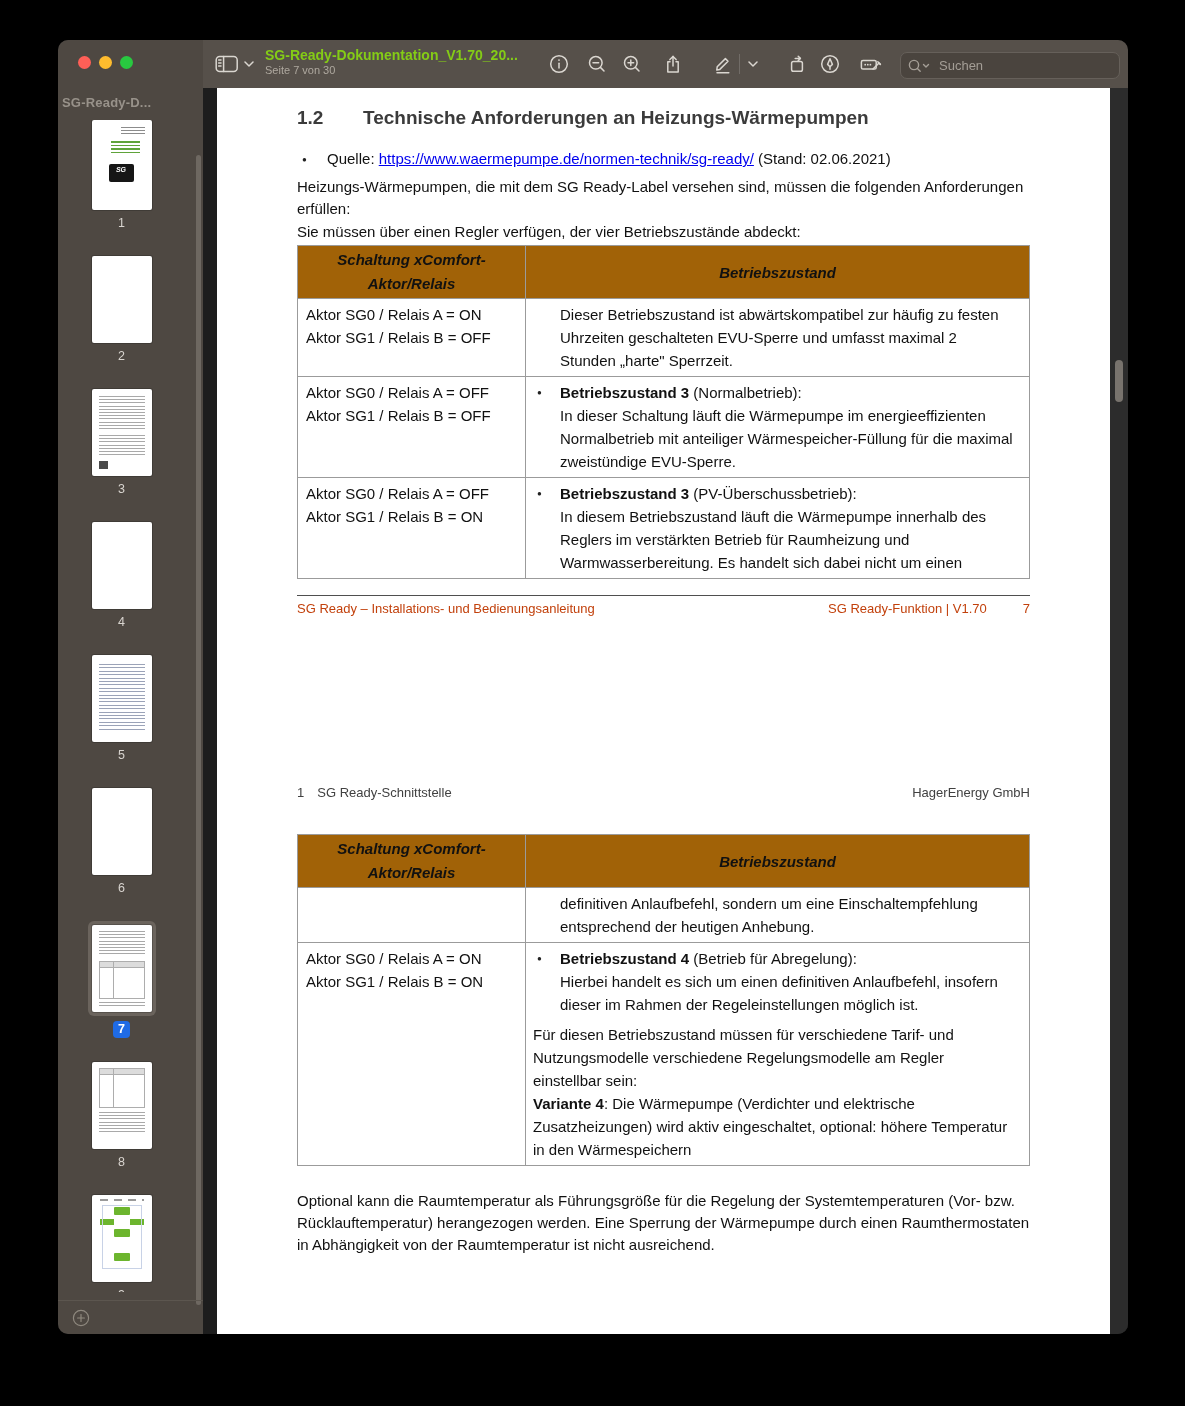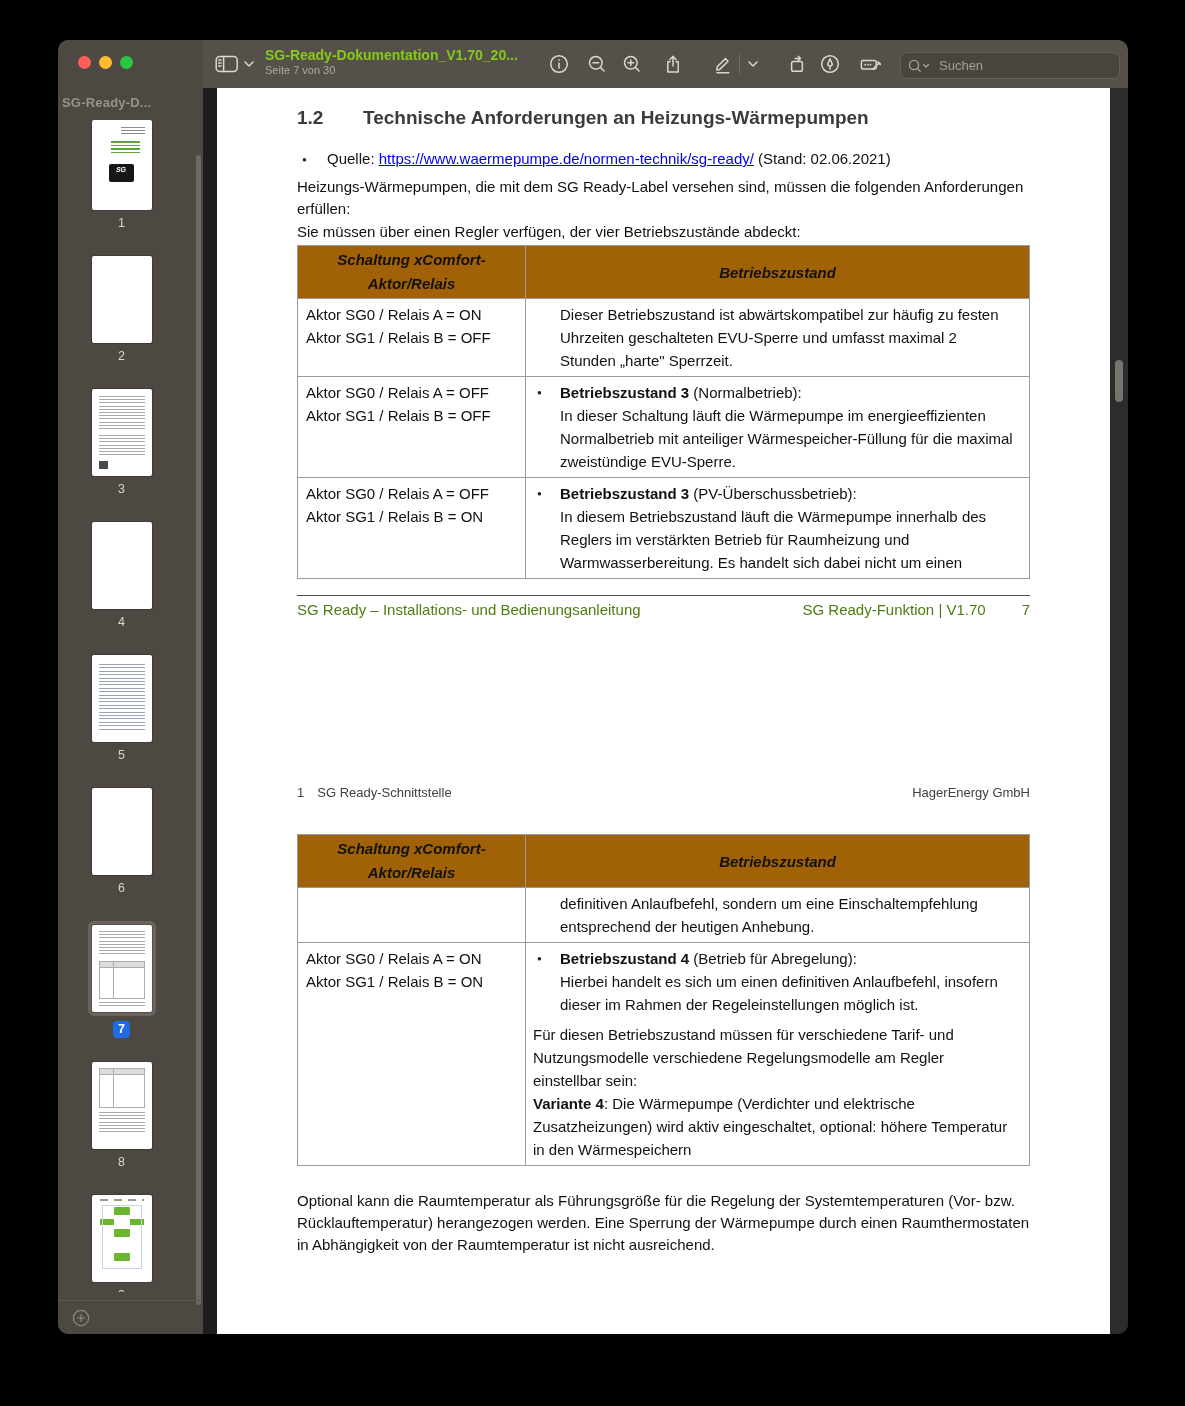--- a/index.html
+++ b/index.html
@@ -89,21 +89,21 @@
   .dll{line-height:23px;}
   .dr{flex:1;padding:4px 14px 4px 7px;}
   .p{line-height:23px;}
   .p.bullet{position:relative;padding-left:27px;}
   .p.bullet::before{content:"●";position:absolute;left:4px;top:0;font-size:8px;line-height:23px;color:#222;}
   .p.hang{padding-left:27px;}
   .p.plaingap{margin-top:7px;}
   .bold{font-weight:700;}
   
   .p7f{margin-top:16px;border-top:1px solid #4F4F4F;padding-top:5px;display:flex;
-    justify-content:space-between;font-size:15px;color:#4d7c0f;}
+    justify-content:space-between;font-size:13px;color:#c2410c;}
   .p7fr{display:flex;gap:36px;}
   .p8h{display:flex;justify-content:space-between;font-size:13px;color:#414141;margin-top:58px;}
   .p8hn{margin-right:13px;}
   .p8t{margin-top:34px;}
   p.outro{margin:24px 0 0 0;line-height:22px;}
 </style>
 </head>
 <body>
 
 <div class="window">

